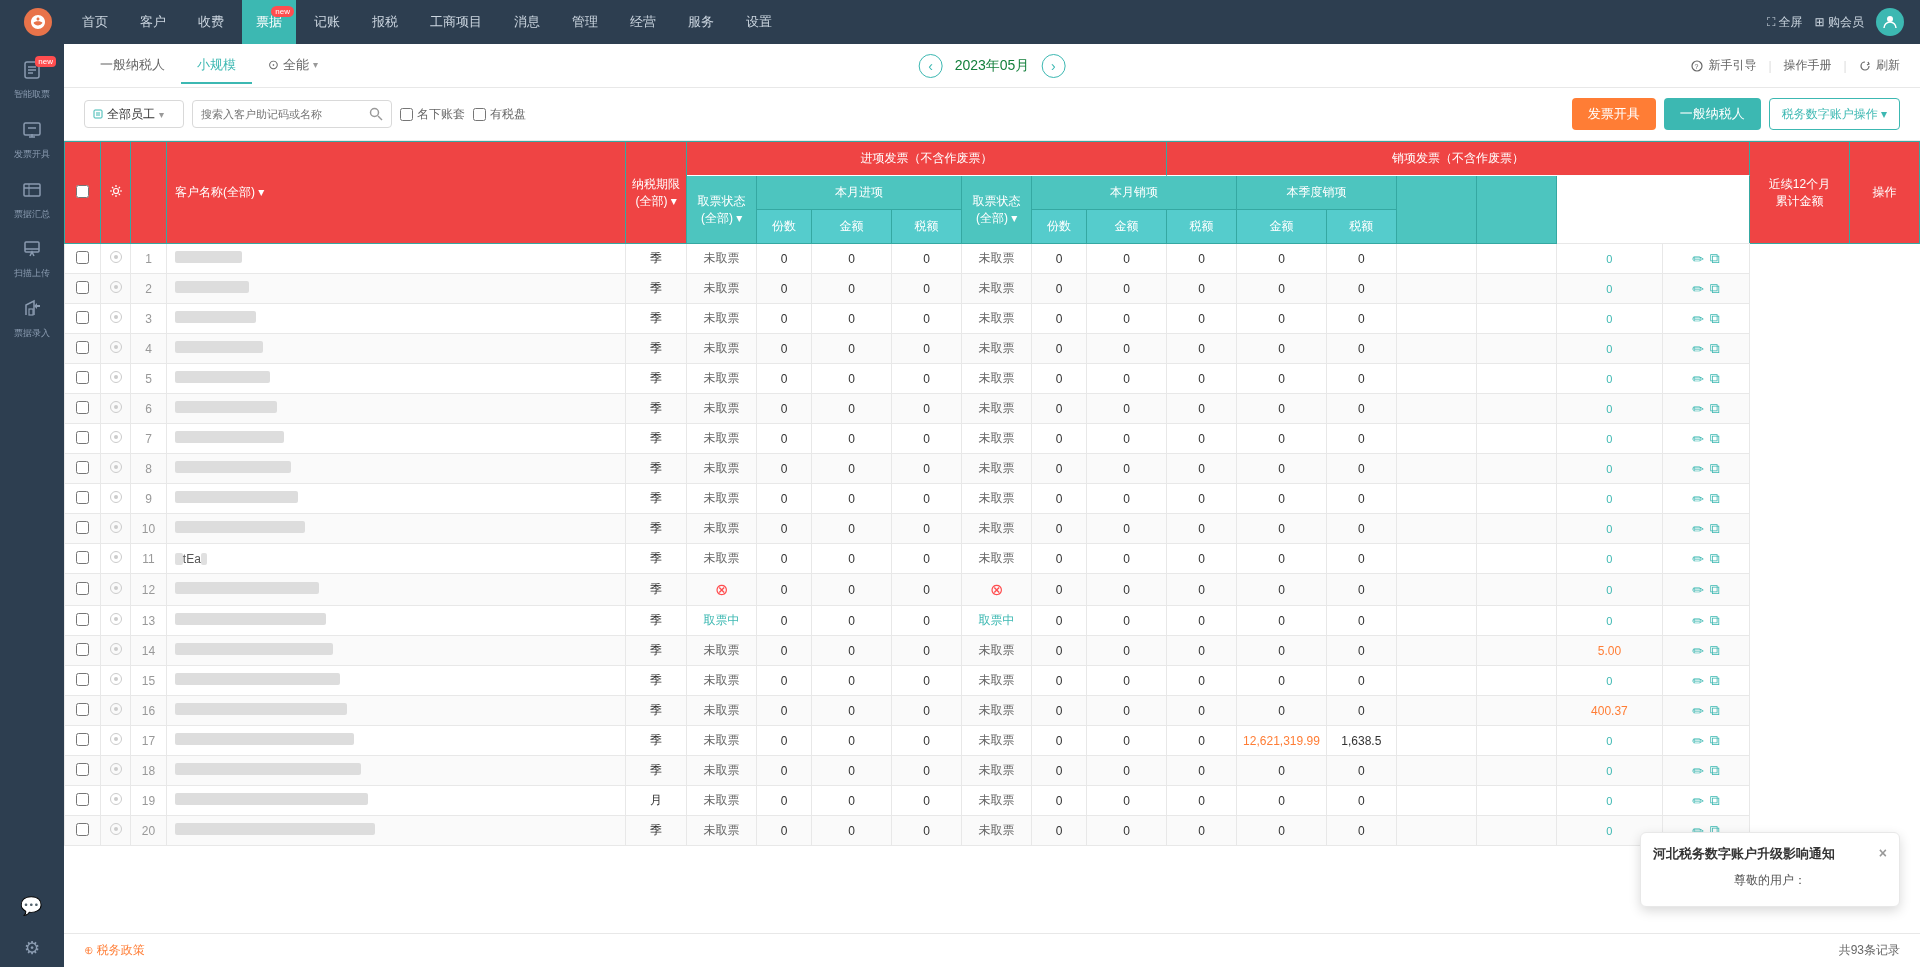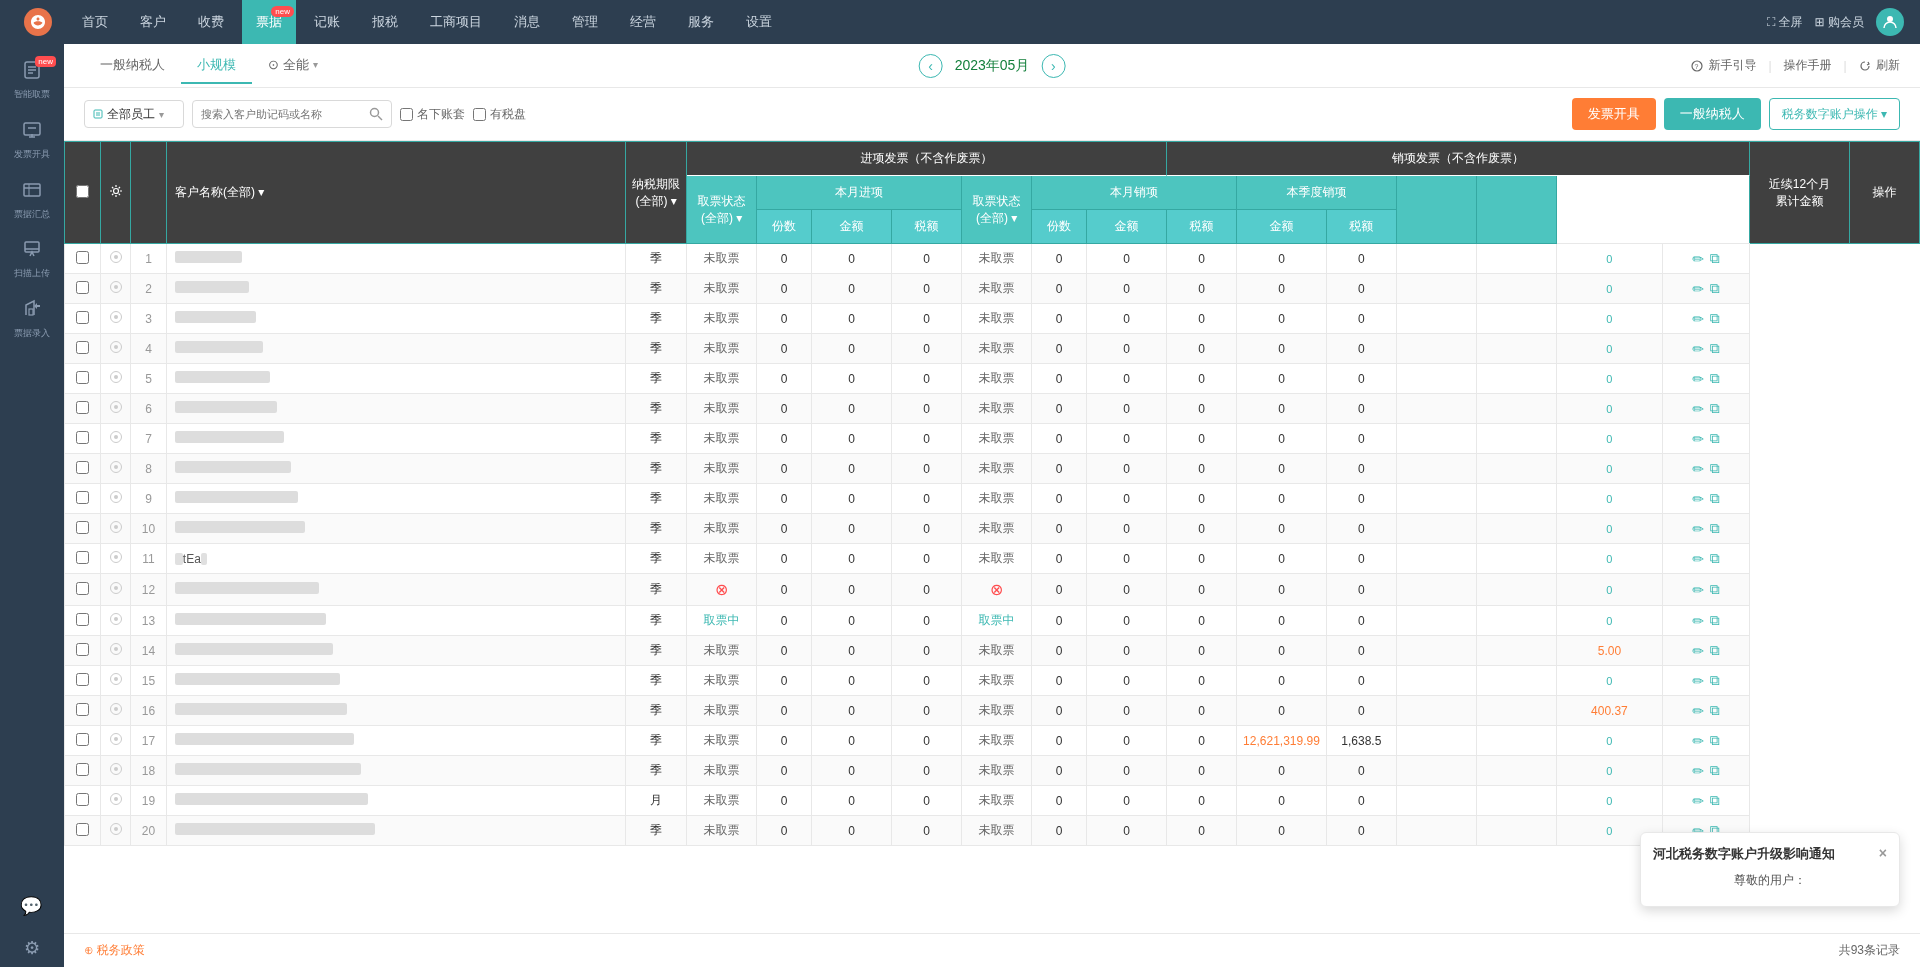--- a/index.html
+++ b/index.html
@@ -47,21 +47,21 @@
     .date-nav-btn { width: 24px; height: 24px; border-radius: 50%; border: 1px solid #3cb8b2; background: white; display: flex; align-items: center; justify-content: center; cursor: pointer; color: #3cb8b2; }
 
     
     .sub-nav-container { position: relative; background: white; border-bottom: 1px solid #e8e8e8; height: 44px; display: flex; align-items: center; }
     .sub-nav-tabs { display: flex; align-items: center; padding: 0 20px; gap: 0; height: 44px; }
     .sub-nav-right { position: absolute; right: 20px; display: flex; align-items: center; gap: 12px; font-size: 12px; color: #666; }
 
     
     .table-container { flex: 1; overflow: auto; padding: 0; background: white; margin: 0; }
     .data-table { width: 100%; border-collapse: collapse; font-size: 12px; }
-    .data-table th { background: #404040; color: white; padding: 8px 6px; text-align: center; font-weight: normal; border: 1px solid #35a8a2; white-space: nowrap; position: sticky; top: 0; z-index: 10; }
+    .data-table th { background: #ef4444; color: white; padding: 8px 6px; text-align: center; font-weight: normal; border: 1px solid #35a8a2; white-space: nowrap; position: sticky; top: 0; z-index: 10; }
     .data-table td { padding: 6px 6px; text-align: center; border: 1px solid #e8e8e8; color: #333; white-space: nowrap; }
     .data-table tr:nth-child(even) td { background: #fafafa; }
 
     .bottom-bar { background: white; border-top: 1px solid #e8e8e8; padding: 8px 20px; display: flex; align-items: center; gap: 8px; font-size: 12px; color: #666; }
     .policy-link { color: #ff7d35; cursor: pointer; }
 
     
     .notification-popup { position: fixed; right: 20px; bottom: 60px; width: 260px; background: white; border: 1px solid #e8e8e8; border-radius: 6px; box-shadow: 0 4px 12px rgba(0,0,0,0.15); padding: 12px; font-size: 12px; z-index: 100; }
     .notification-title { font-size: 13px; font-weight: 600; color: #333; margin-bottom: 8px; display: flex; justify-content: space-between; }
     .notification-body { color: #555; line-height: 1.6; }

